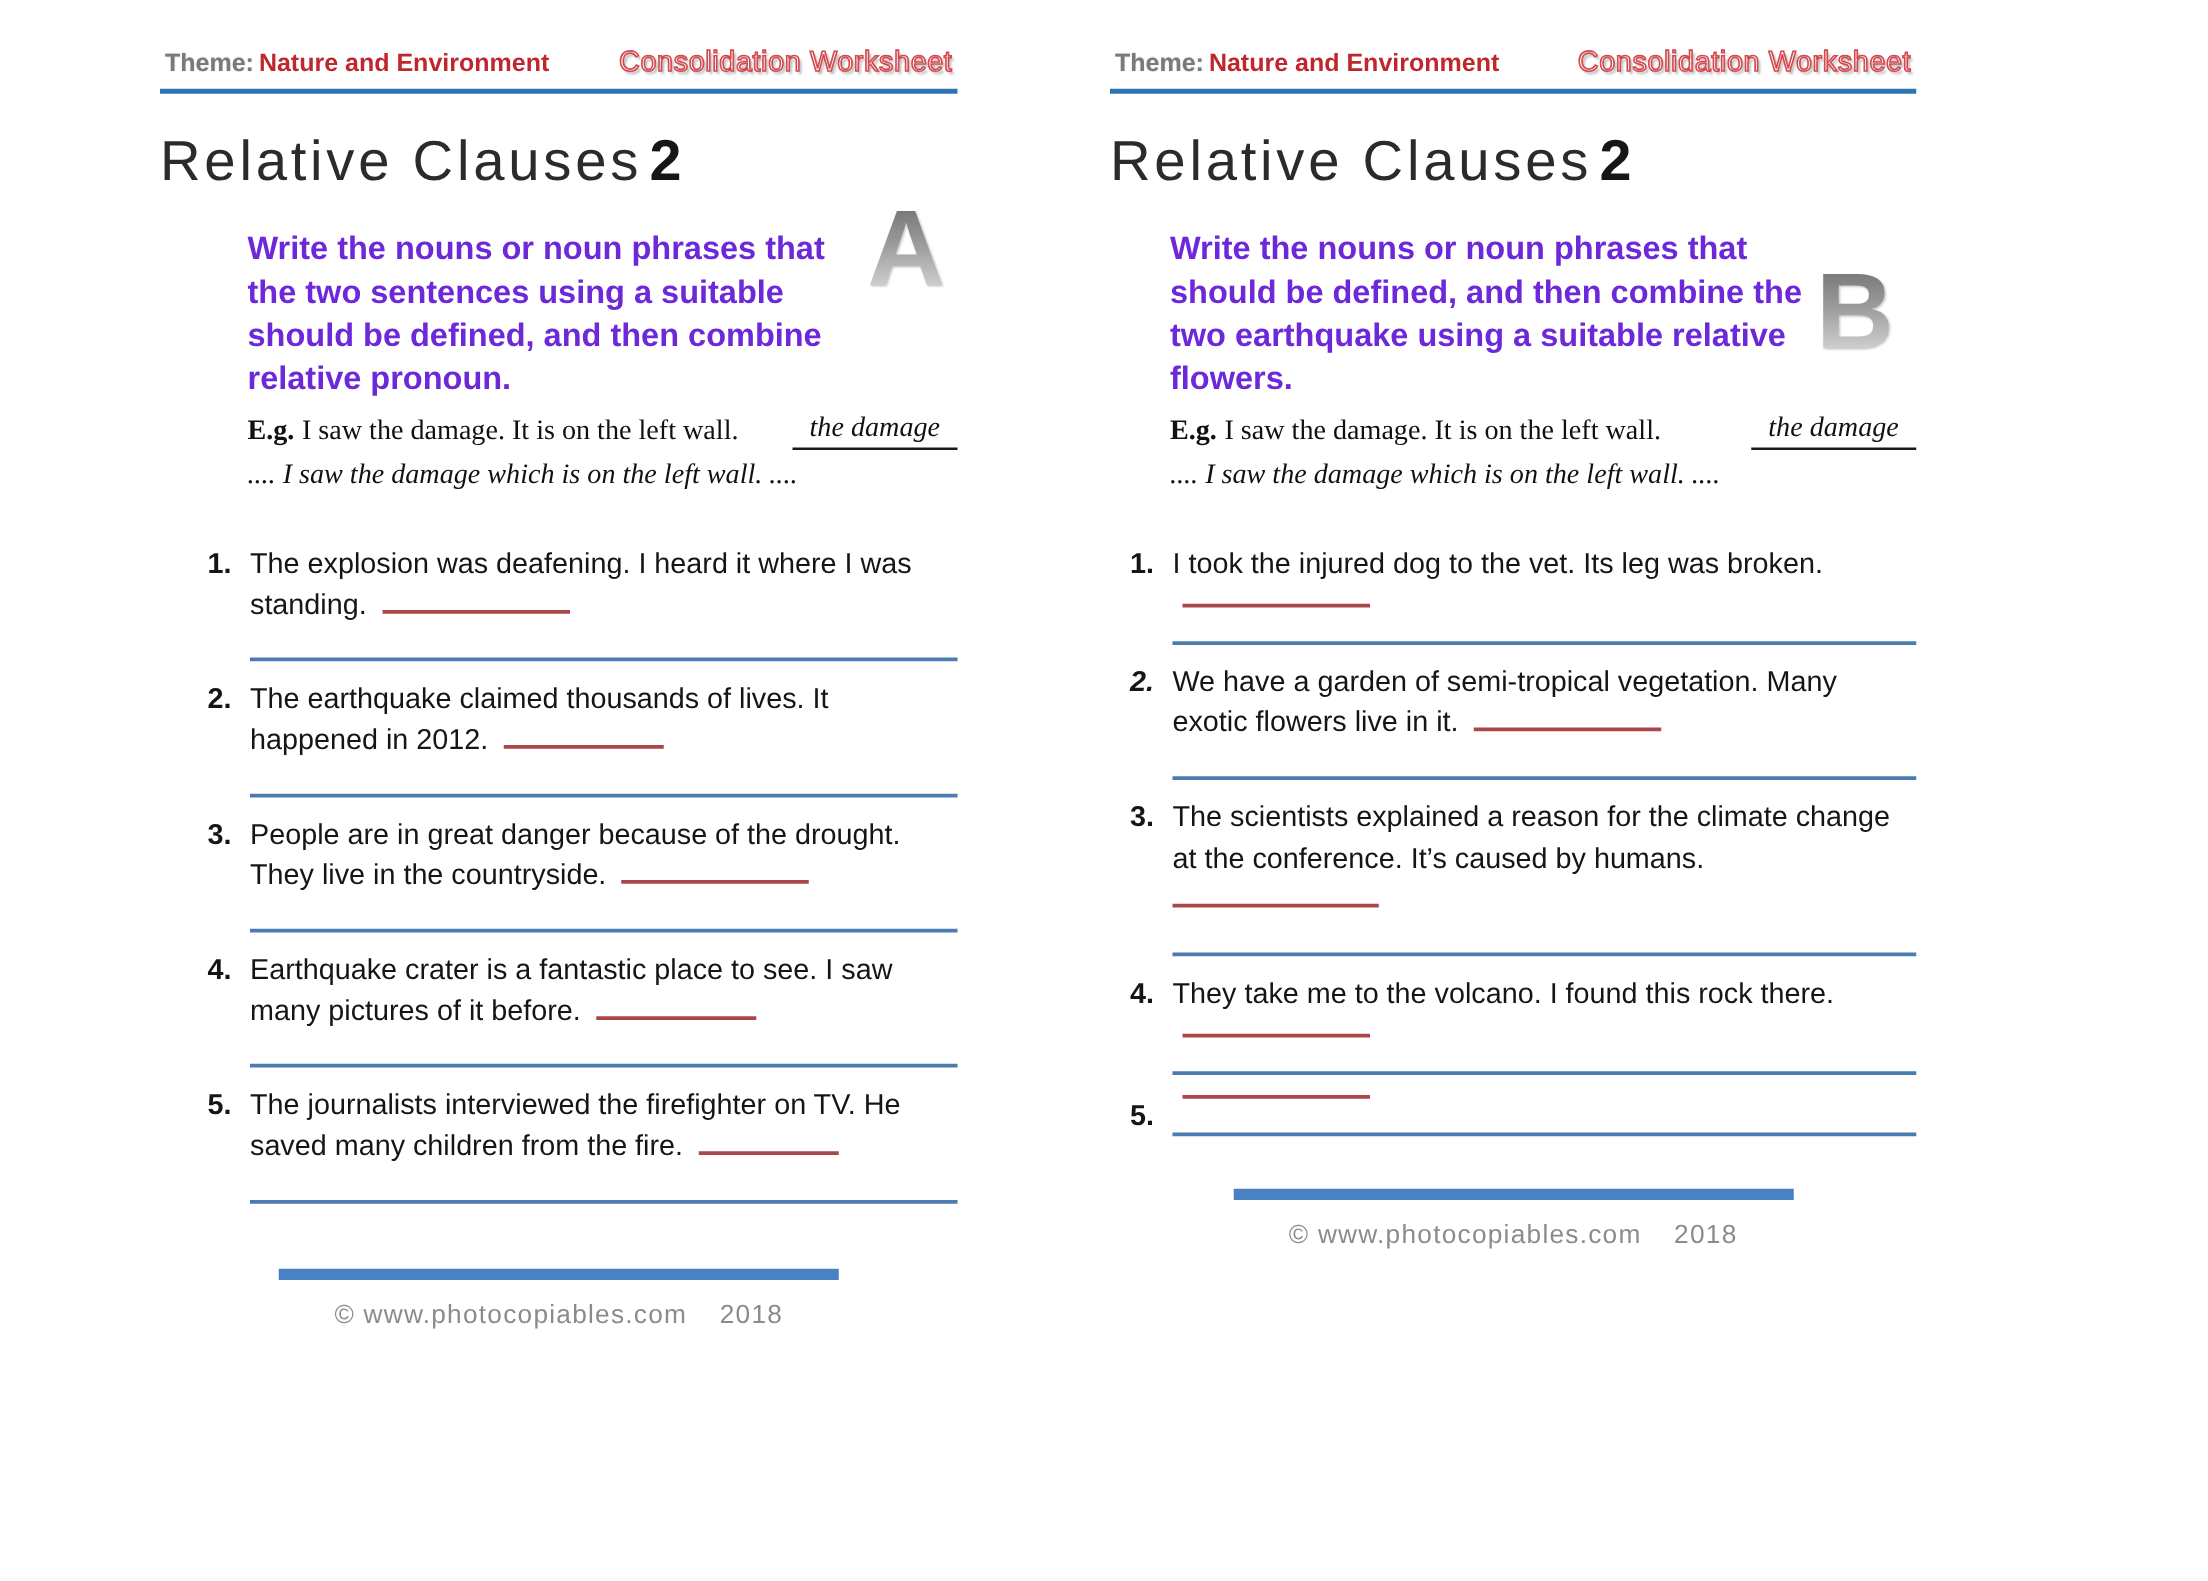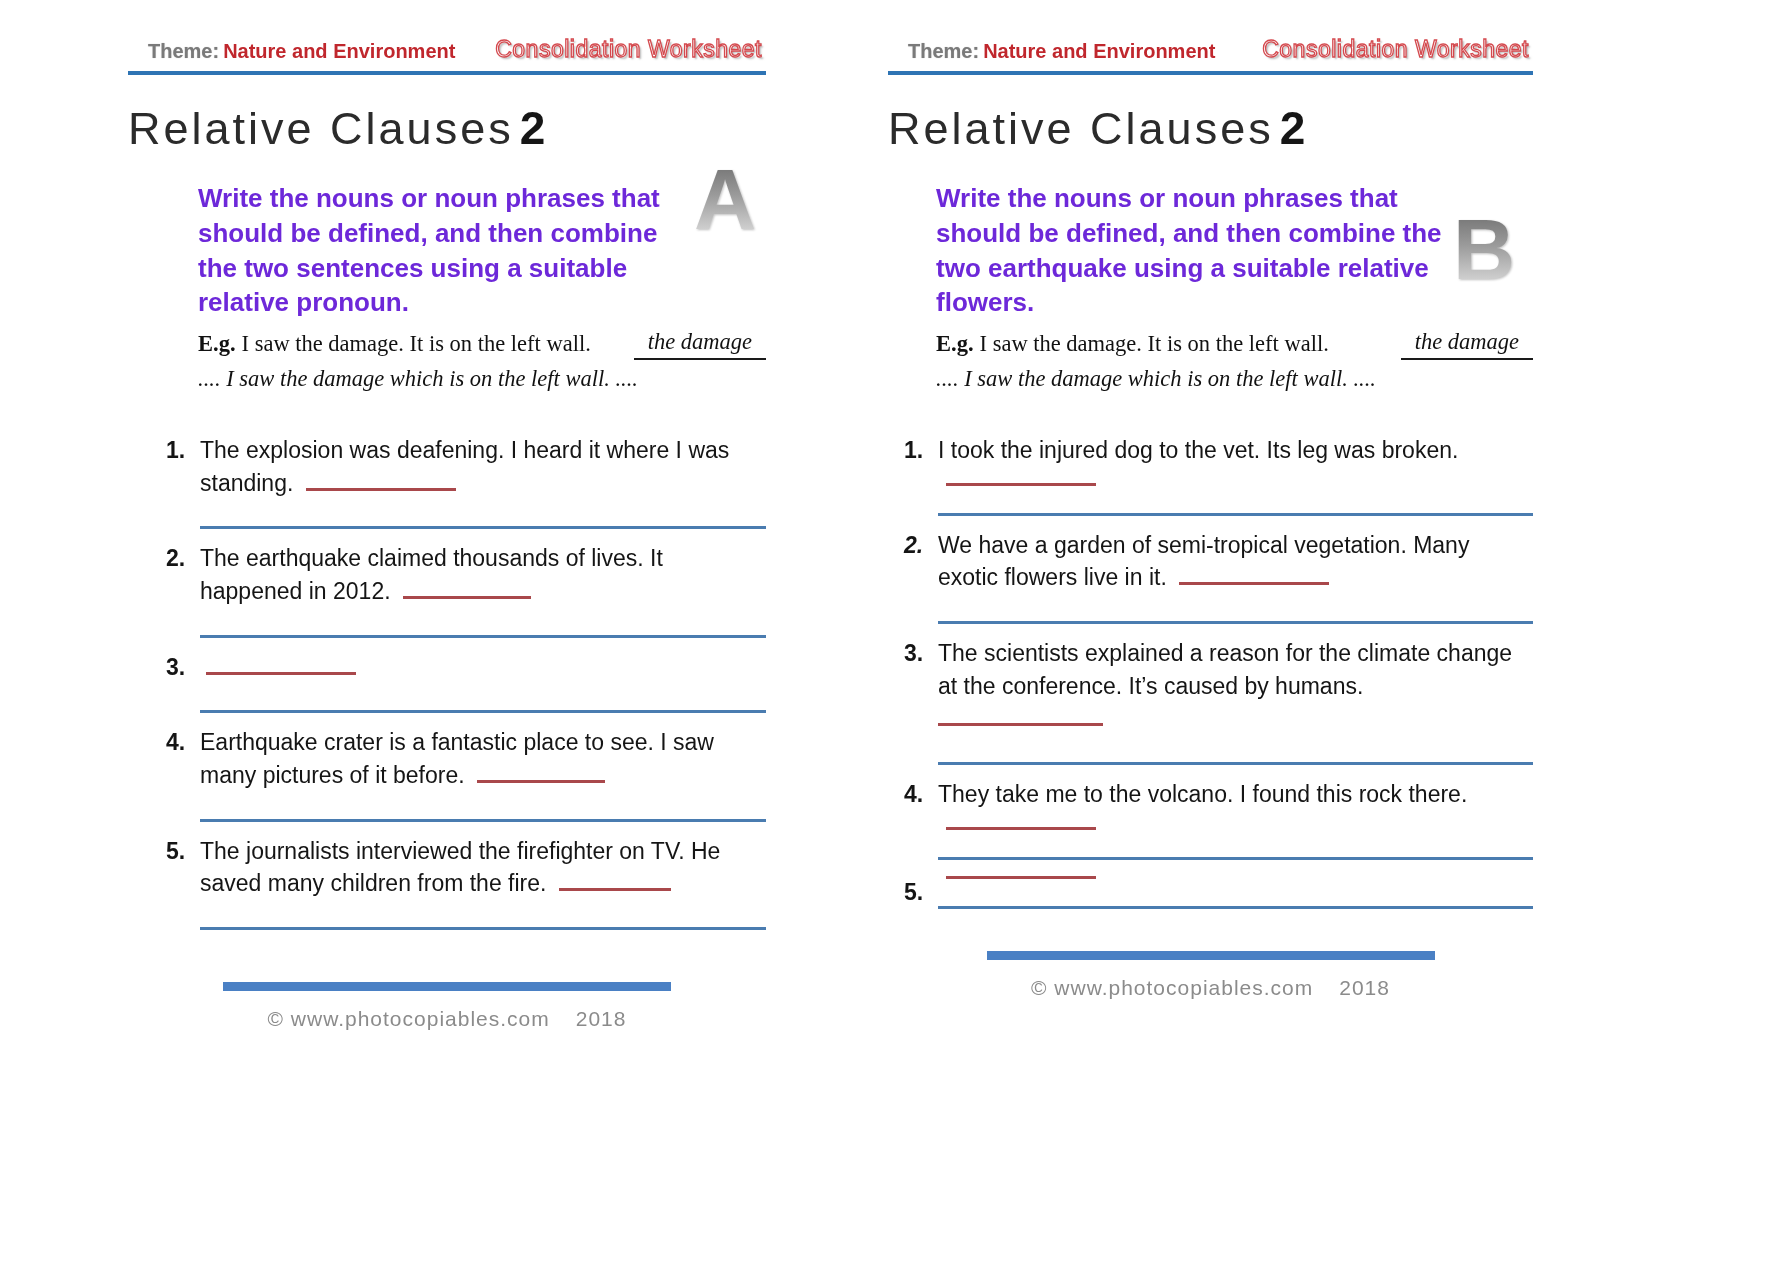--- a/index.html
+++ b/index.html
@@ -4,21 +4,21 @@
 <style>
   * { margin: 0; padding: 0; box-sizing: border-box; }
   html, body { width: 1766px; height: 1265px; background: #ffffff; overflow: hidden; }
   body { font-family: "Liberation Sans", sans-serif; color: #1a1a1a; position: relative; }
 
   .sheet { position: absolute; top: 28px; }
   .sheet-a { left: 128px; width: 638px; }
   .sheet-b { left: 888px; width: 645px; }
 
   
-  .ws-header { display: flex; justify-content: space-between; align-items: flex-end; padding: 8px 4px 6px 4px; margin-left: 16px; }
+  .ws-header { display: flex; justify-content: space-between; align-items: flex-end; padding: 8px 4px 6px 4px; }
   .theme-line { font-size: 20px; font-weight: bold; }
   .theme-label { color: #7a7a7a; text-shadow: 0 0 1px #b5b5b5; margin-right: 4px; }
   .theme-value { color: #c0272d; }
   .ws-type {
     font-size: 23px; font-weight: normal; letter-spacing: 0.5px;
     color: #ffffff;
     -webkit-text-stroke: 1.3px #d4494e;
     text-shadow: 2px 2px 2px rgba(120,120,120,0.55);
   }
   .header-rule { border: none; border-top: 4px solid #2e74b4; margin: 2px 0 0 0; }
@@ -90,22 +90,22 @@
   <hr class="header-rule">
 
   <div class="ws-title">
     <span>Relative Clauses</span><span class="title-number">2</span>
   </div>
 
   <div class="section-letter">A</div>
 
   <div class="instructions">
     <div>Write the nouns or noun phrases that</div>
+    <div>the two sentences using a suitable</div>
     <div>should be defined, and then combine</div>
-    <div>the two sentences using a suitable</div>
     <div>relative pronoun.</div>
   </div>
 
   <div class="example">
     <div class="example-line1">
       <span class="example-label">E.g.</span>
       <span>I saw the damage. It is on the left wall.</span>
       <span class="example-answer">the damage</span>
     </div>
     <div class="example-line2">.... I saw the damage which is on the left wall. ....</div>
@@ -121,20 +121,21 @@
 
     <div class="item">
       <span class="num">2.</span>
       <span>The earthquake claimed thousands of lives. It happened in 2012.</span>
       <span class="red-blank w-md"></span>
     </div>
     <hr class="blue-line">
 
     <div class="item">
       <span class="num">3.</span>
+      <span>People are in great danger because of the drought. They live in the countryside.</span>
       <span class="red-blank"></span>
     </div>
     <hr class="blue-line">
 
     <div class="item">
       <span class="num">4.</span>
       <span>Earthquake crater is a fantastic place to see. I saw many pictures of it before.</span>
       <span class="red-blank w-md"></span>
     </div>
     <hr class="blue-line">

